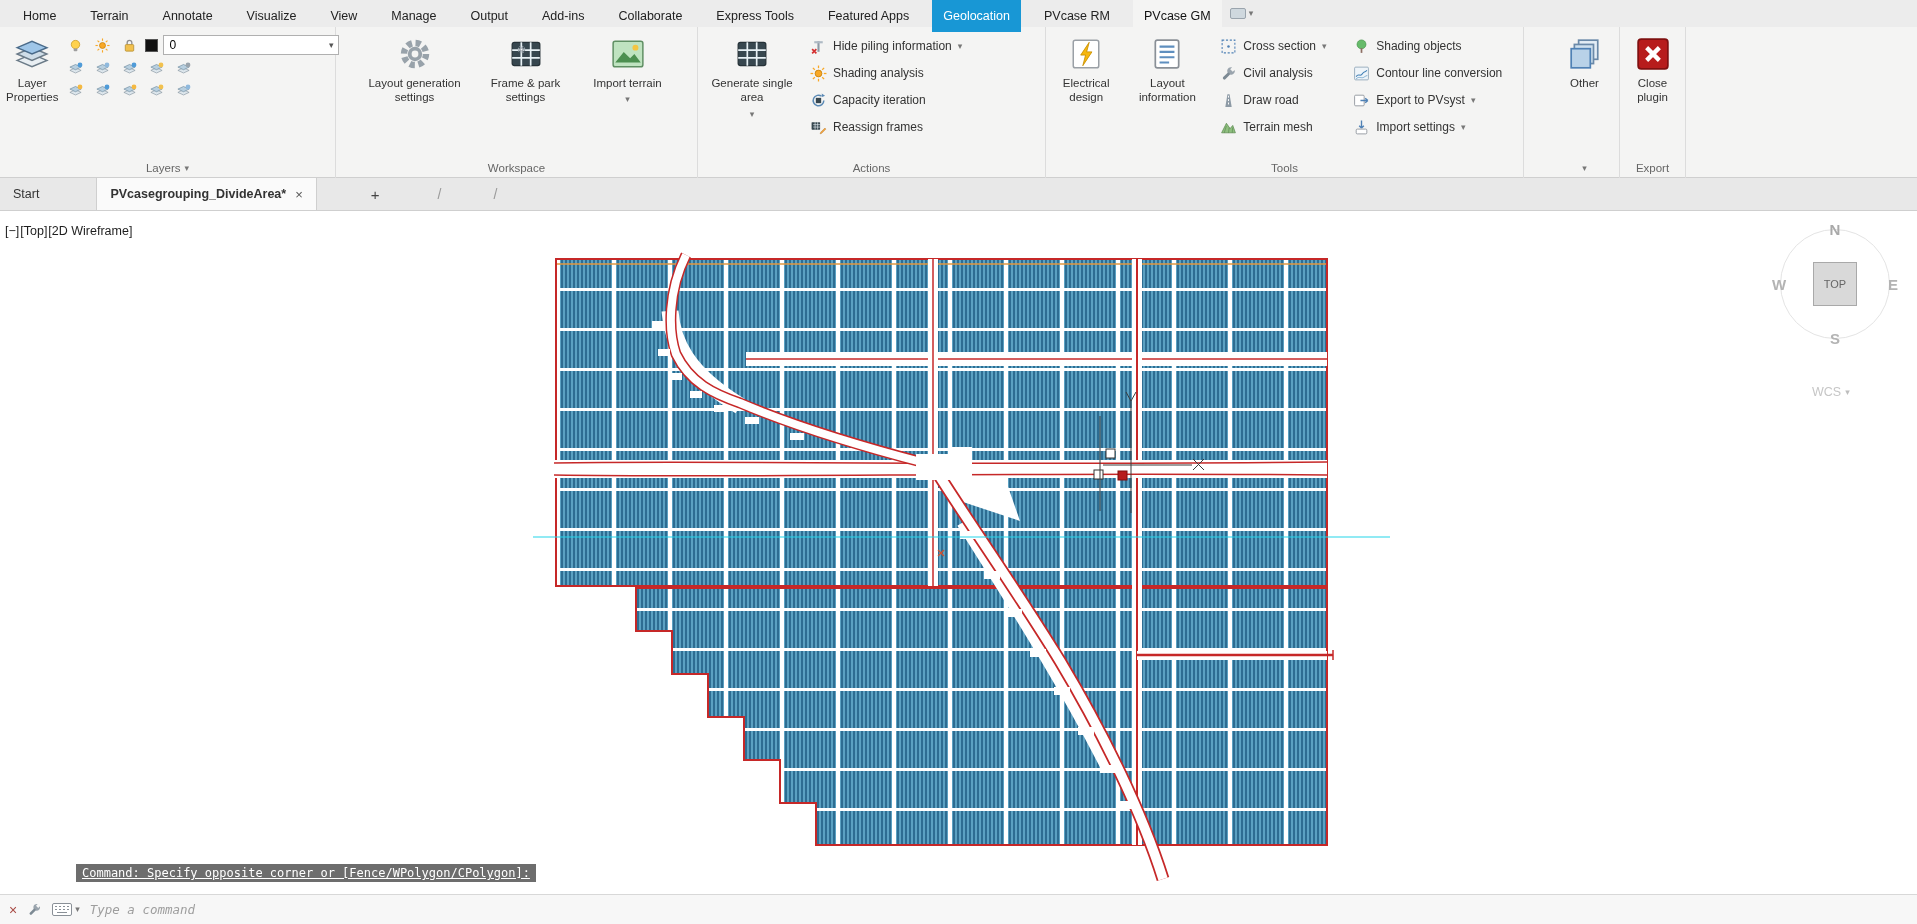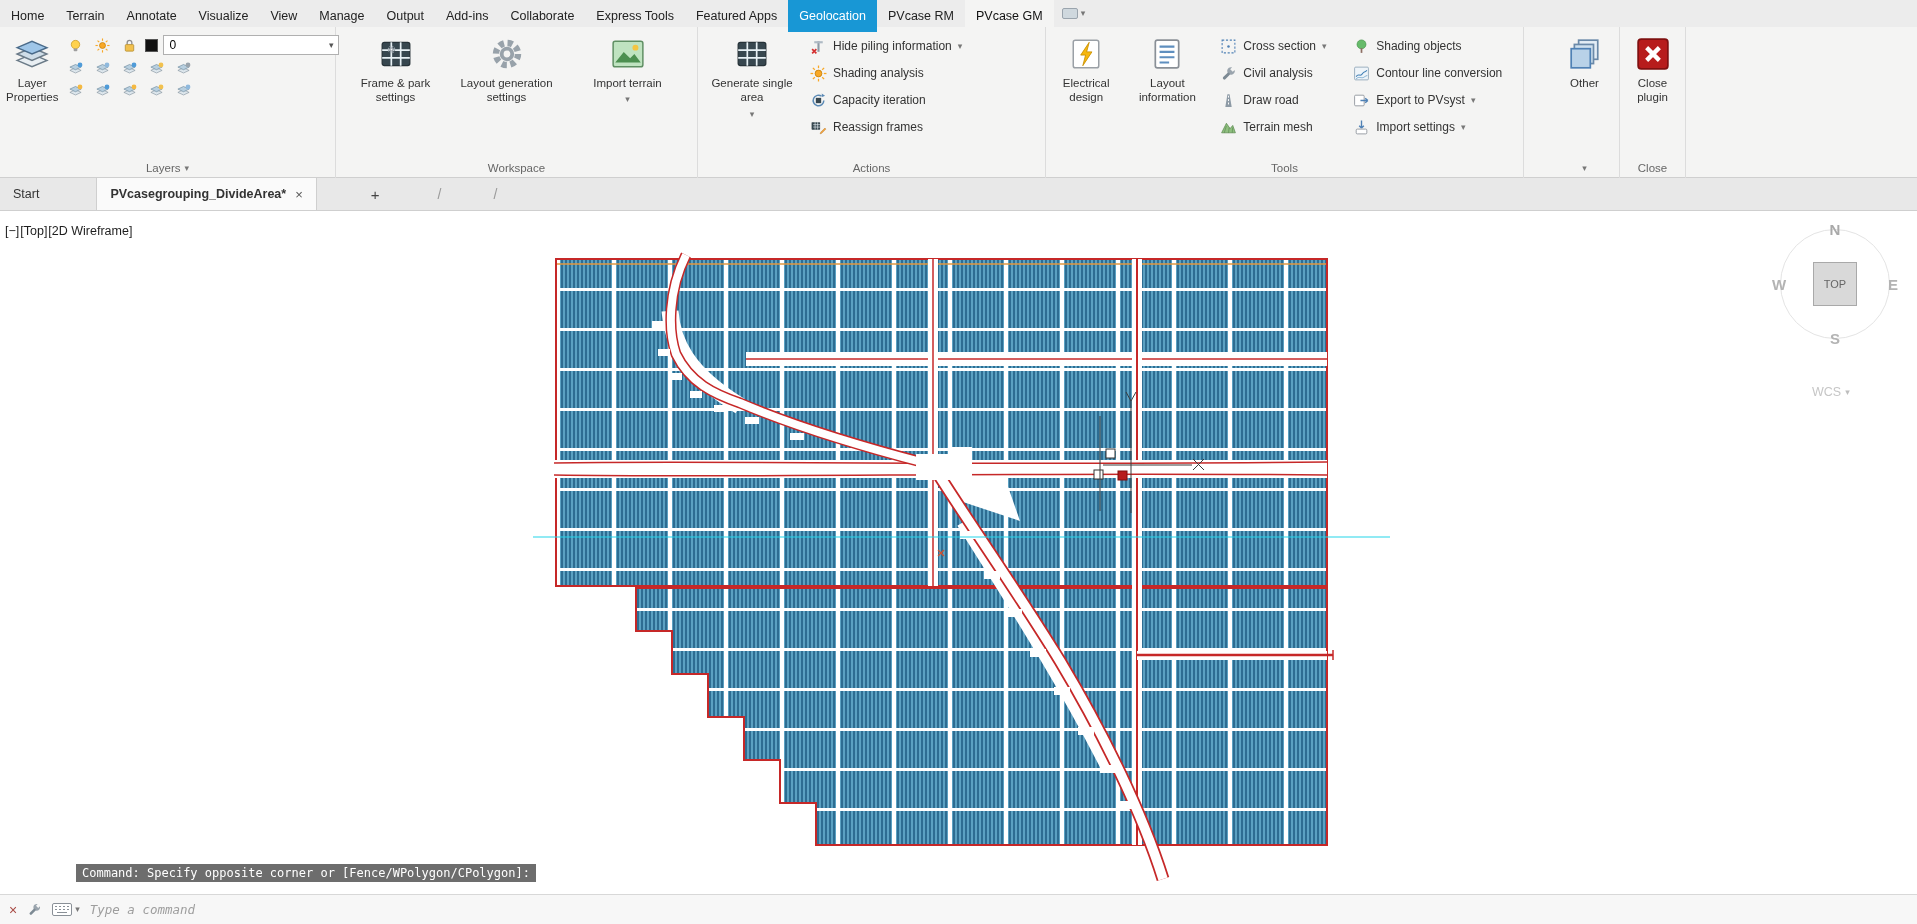--- a/index.html
+++ b/index.html
@@ -1,20 +1,20 @@
 <!DOCTYPE html>
 <html><head>
 <meta charset="utf-8">
 <style>
   * { box-sizing: border-box; margin: 0; padding: 0; }
   html,body { width:1917px; height:924px; overflow:hidden; font-family:"Liberation Sans",sans-serif; background:#fff; }
 
   
   .menubar { height:27px; background:#ececec; display:flex; align-items:stretch; font-size:12.5px; color:#222; }
-  .menutab { padding:16px 11px; display:flex; align-items:center; cursor:default; white-space:nowrap; }
+  .menutab { padding:16px 11px; display:flex; align-items:center; cursor:default; white-space:nowrap;margin-left:12px; }
   .menutab.geo { background:#1897d5; color:#fff; }
   .menutab.active { background:#f4f4f3; color:#111; }
   .menutab-iconbtn { display:flex; align-items:center; gap:3px; padding:0 8px; color:#666; }
   .mini-img { width:16px; height:11px; background:#cfd8de; border:1px solid #9aa4ad; border-radius:2px; }
 
   
   .ribbon { height:151px; background:#f4f4f3; display:flex; border-bottom:1px solid #cfcfcf; }
   .panel { display:flex; flex-direction:column; border-right:1px solid #dcdcdc; height:151px; }
   .panel-body { flex:1; display:flex; padding:3px 6px 0; gap:6px; }
   .panel-label { height:20px; font-size:11.5px; color:#666; display:flex; align-items:center; justify-content:center; gap:4px; }
@@ -59,21 +59,21 @@
   .vc-n { position:absolute; left:50%; top:0;  transform:translateX(-50%); font-size:15px; color:#a9a9a9; }
   .vc-s { position:absolute; left:50%; bottom:0; transform:translateX(-50%); font-size:15px; }
   .vc-w { position:absolute; left:0; top:50%; transform:translateY(-50%); font-size:15px; }
   .vc-e { position:absolute; right:0; top:50%; transform:translateY(-50%); font-size:15px; }
   .vc-top { position:absolute; left:41px; top:41px; width:44px; height:44px; background:#d9d9d9; border:1px solid #a9a9a9;
             color:#666; font-size:11px; font-weight:normal; display:flex; align-items:center; justify-content:center; cursor:default; }
   .wcs { position:absolute; left:1812px; top:174px; color:#c6c6c6; font-size:12.5px; display:flex; align-items:center; gap:4px; cursor:default; }
   .wcs .caret { color:#bdbdbd; }
 
   .cmdoverlay { position:absolute; left:76px; top:653px; background:#6d6d6d; color:#fff;
-                font:12px "DejaVu Sans Mono",monospace; padding:2px 6px; white-space:nowrap; }
+                font:12px "DejaVu Sans Mono",monospace; padding:2px 6px; white-space:nowrap;text-decoration:underline; }
 
   .cmdbar { position:absolute; left:0; bottom:0; width:100%; height:30px; background:#f7f7f7; border-top:1px solid #d8d8d8;
             display:flex; align-items:center; gap:10px; padding:0 9px; }
   .cmd-x { color:#a84a44; font-size:14px; cursor:default; }
   .cmd-input { flex:1; border:none; outline:none; background:transparent; font:12.5px "DejaVu Sans Mono",monospace; color:#333; }
   .cmd-input::placeholder { font-style:italic; color:#9e9e9e; }
   .kb-wrap { display:flex; align-items:center; gap:3px; color:#777; }
 </style>
 </head>
 <body>
@@ -345,32 +345,32 @@
       </div>
     </div>
     <div class="panel-label">
       <span>Layers</span>
       <span class="caret">▾</span>
     </div>
   </div>
 
   <div class="panel" style="width:362px">
     <div class="panel-body" style="justify-content:center; gap:12px;">
+      <div class="bigbtn" style="width:118px">
+        <svg class="ic-big">
+            <use href="#s-gear"></use>
+          </svg>
+        <span>Layout generation settings</span>
+      </div>
       <div class="bigbtn" style="width:80px">
         <svg class="ic-big">
             <use href="#s-panel"></use>
             <use href="#s-gear" x="8" y="8" width="9" height="9"></use>
           </svg>
         <span>Frame &amp; park settings</span>
-      </div>
-      <div class="bigbtn" style="width:118px">
-        <svg class="ic-big">
-            <use href="#s-gear"></use>
-          </svg>
-        <span>Layout generation settings</span>
       </div>
       <div class="bigbtn" style="width:100px">
         <svg class="ic-big">
             <use href="#s-img"></use>
           </svg>
         <span>Import terrain</span>
         <span class="caret">▾</span>
       </div>
     </div>
     <div class="panel-label">
@@ -514,21 +514,21 @@
   <div class="panel" style="width:66px">
     <div class="panel-body" style="justify-content:center;">
       <div class="bigbtn" style="width:58px">
         <svg class="ic-big closebtn-face">
             <use href="#s-closex"></use>
           </svg>
         <span>Close plugin</span>
       </div>
     </div>
     <div class="panel-label">
-      <span>Close</span>
+      <span>Export</span>
     </div>
   </div>
 
   <div style="flex:1"></div>
 </div>
 
 <div class="tabbar">
   <div class="ftab">
       <span>Start</span>
     </div>

